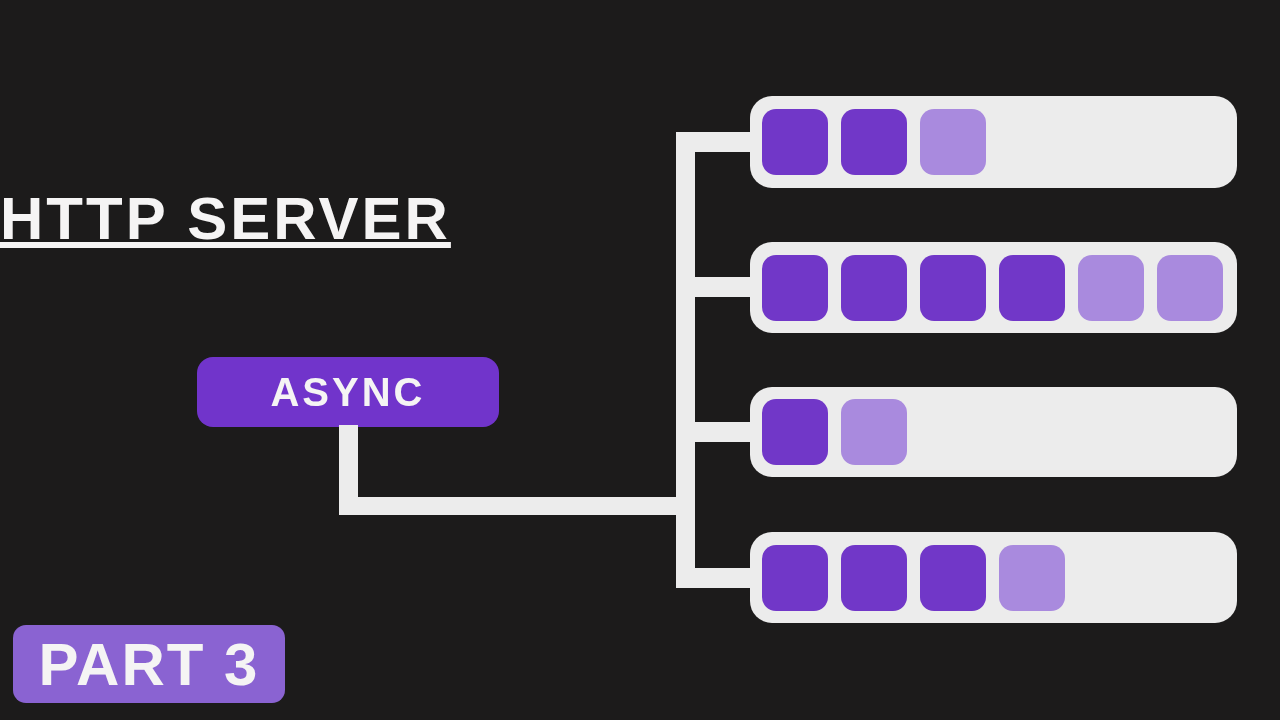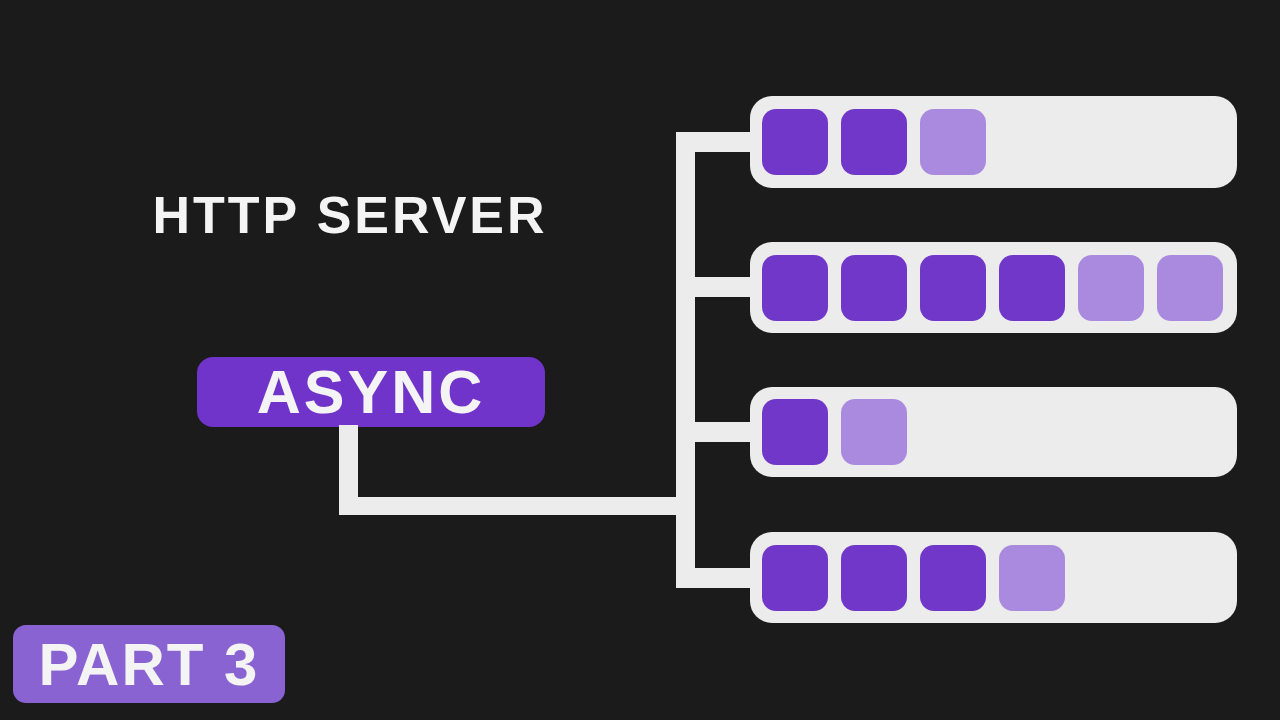--- a/index.html
+++ b/index.html
@@ -13,47 +13,48 @@
     height: 720px;
     overflow: hidden;
     background: var(--background, #1C1B1B);
     font-family: "Liberation Sans", sans-serif;
   }
   .title-line {
     position: absolute;
     left: 0;
     width: 700px;
     margin: 0;
-    text-align: center;
+    text-align: left;
     color: var(--text, #F5F4F4);
     font-weight: 900;
-    font-size: 52px;
+    font-size: 60px;
     line-height: 1;
     letter-spacing: 3px;
     white-space: nowrap;
+    text-decoration: underline;
   }
   .title-line-1 { top: 189px; }
   .title-line-2 { top: 272px; }
 
   .badge {
     position: absolute;
     display: flex;
     align-items: center;
     justify-content: center;
     color: var(--text, #F5F4F4);
     font-weight: 900;
   }
   .async-badge {
     left: 197px;
     top: 357px;
-    width: 348px;
+    width: 302px;
     height: 70px;
     border-radius: 16px;
     background: var(--accent-purple, #7134CB);
-    font-size: 61px;
+    font-size: 40px;
     letter-spacing: 3px;
   }
   .part-badge {
     left: 13px;
     top: 625px;
     width: 272px;
     height: 78px;
     border-radius: 13px;
     background: var(--part-badge, #8A63D2);
     font-size: 60px;

